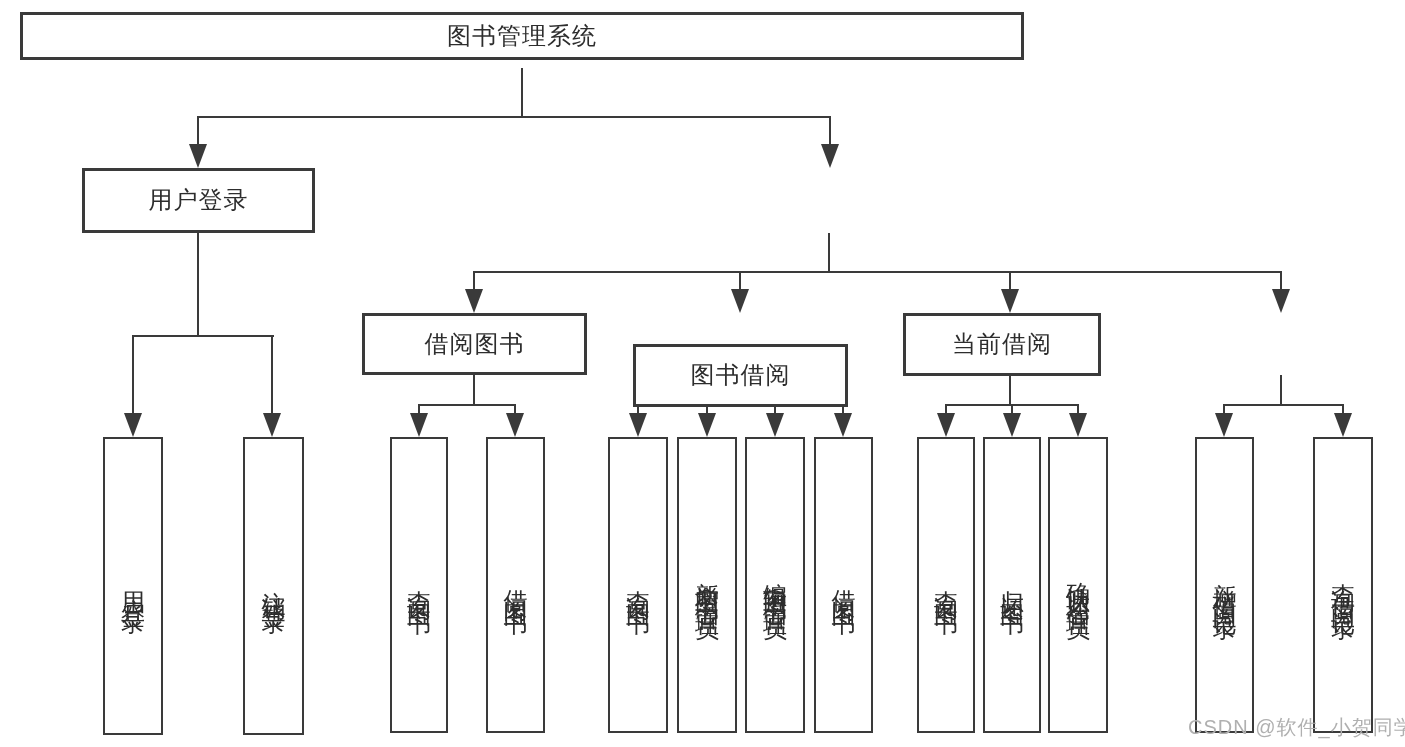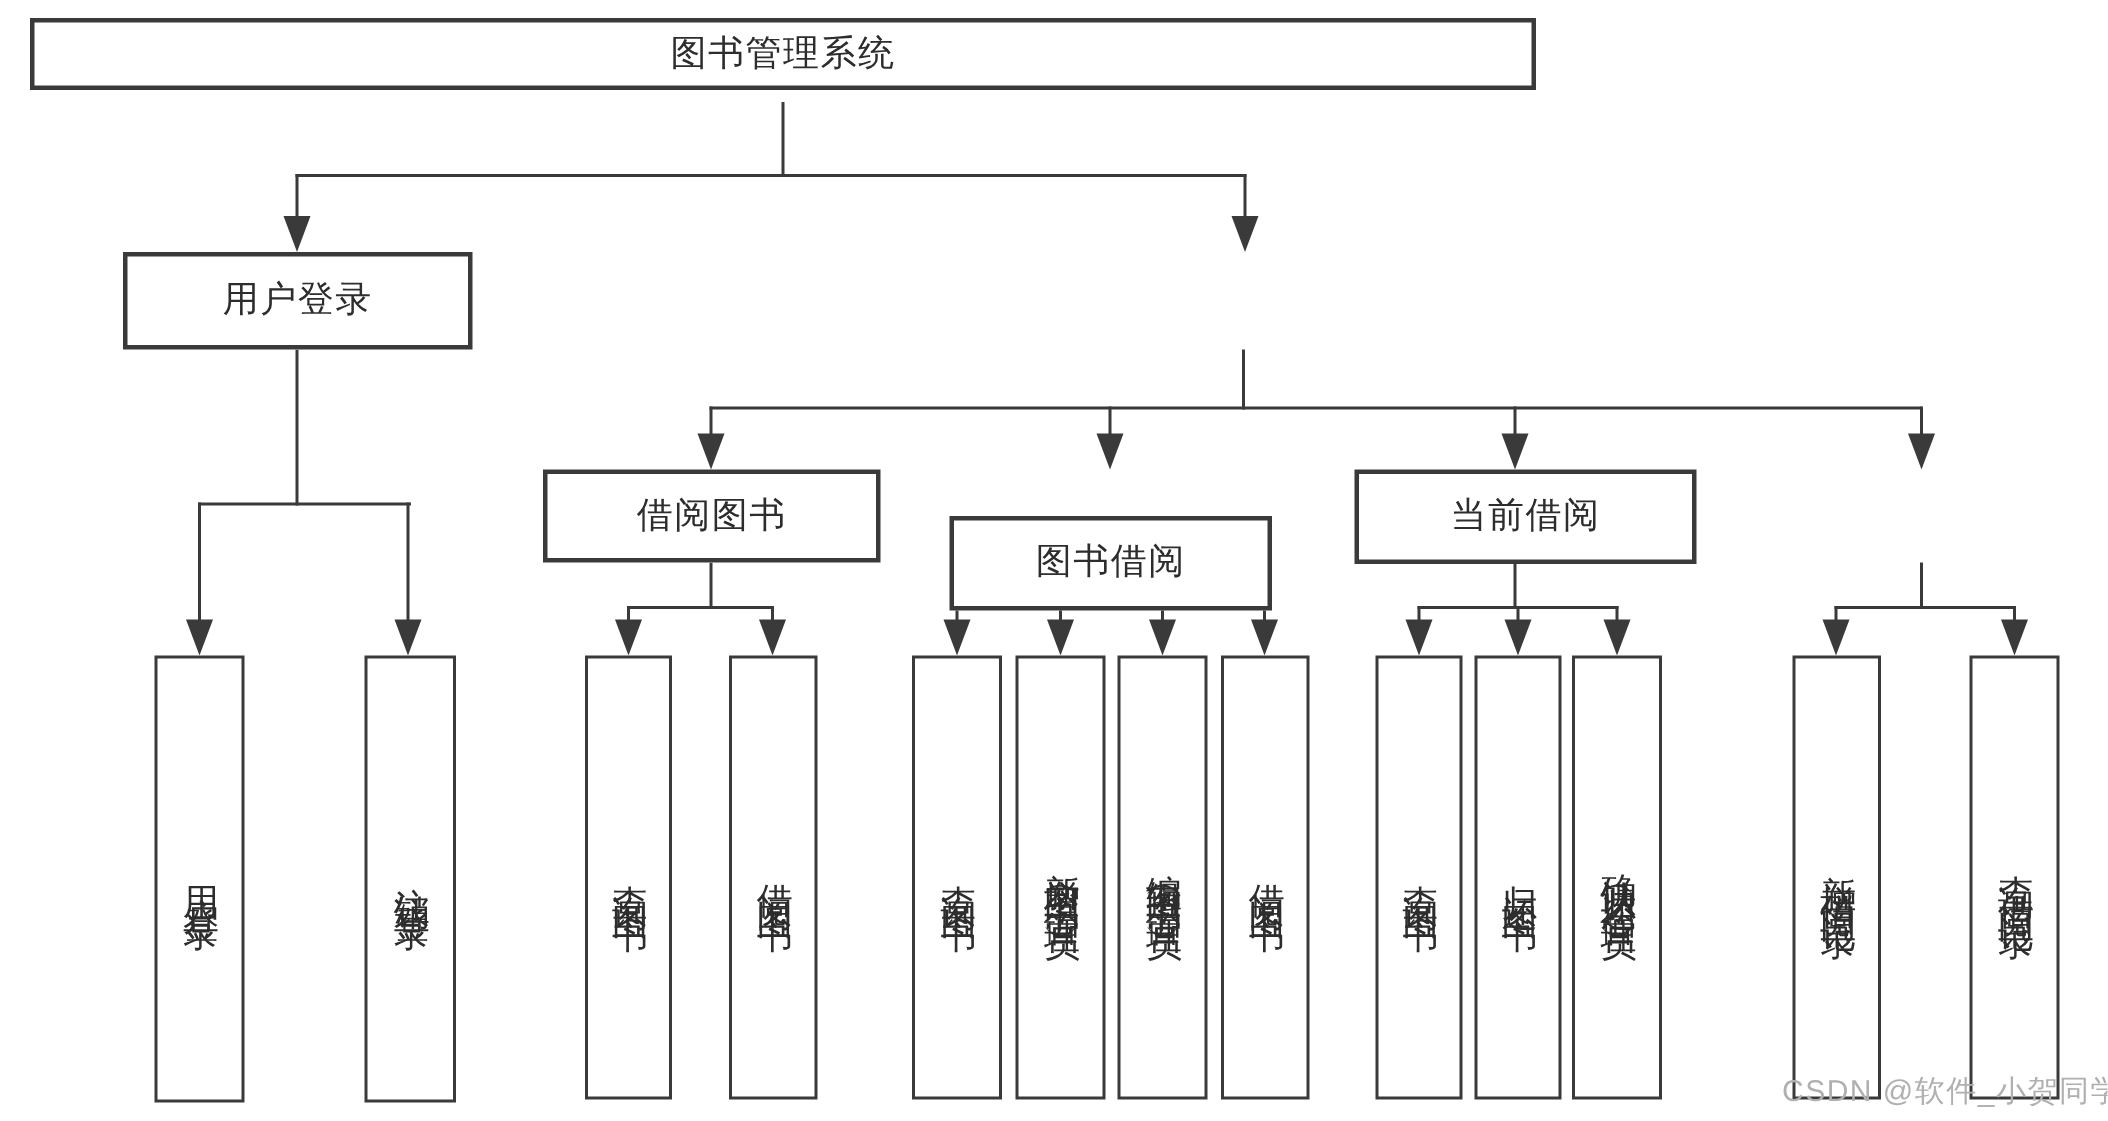--- a/index.html
+++ b/index.html
@@ -58,21 +58,21 @@
   <div class="arr" style="left:465px;top:289px;"></div>
   <div class="ln" style="left:739px;top:271px;width:2px;height:20px;"></div>
   <div class="arr" style="left:731px;top:289px;"></div>
   <div class="ln" style="left:1009px;top:271px;width:2px;height:20px;"></div>
   <div class="arr" style="left:1001px;top:289px;"></div>
   <div class="ln" style="left:1280px;top:271px;width:2px;height:20px;"></div>
   <div class="arr" style="left:1272px;top:289px;"></div>
 
   <div class="node" style="left:362px;top:313px;width:225px;height:62px;">借阅图书</div>
   <div class="node" style="left:633px;top:313px;width:215px;height:63px;margin-top:31px;">图书借阅</div>
-  <div class="node" style="left:903px;top:313px;width:228px;height:63px;">当前借阅</div>
+  <div class="node" style="left:903px;top:313px;width:198px;height:63px;">当前借阅</div>
 
   <div class="ln" style="left:473px;top:375px;width:2px;height:31px;"></div>
   <div class="ln" style="left:418px;top:404px;width:98px;height:2px;"></div>
   <div class="ln" style="left:418px;top:404px;width:2px;height:11px;"></div>
   <div class="arr" style="left:410px;top:413px;"></div>
   <div class="ln" style="left:514px;top:404px;width:2px;height:11px;"></div>
   <div class="arr" style="left:506px;top:413px;"></div>
 
   <div class="ln" style="left:739px;top:376px;width:2px;height:30px;"></div>
   <div class="ln" style="left:637px;top:404px;width:207px;height:2px;"></div>

